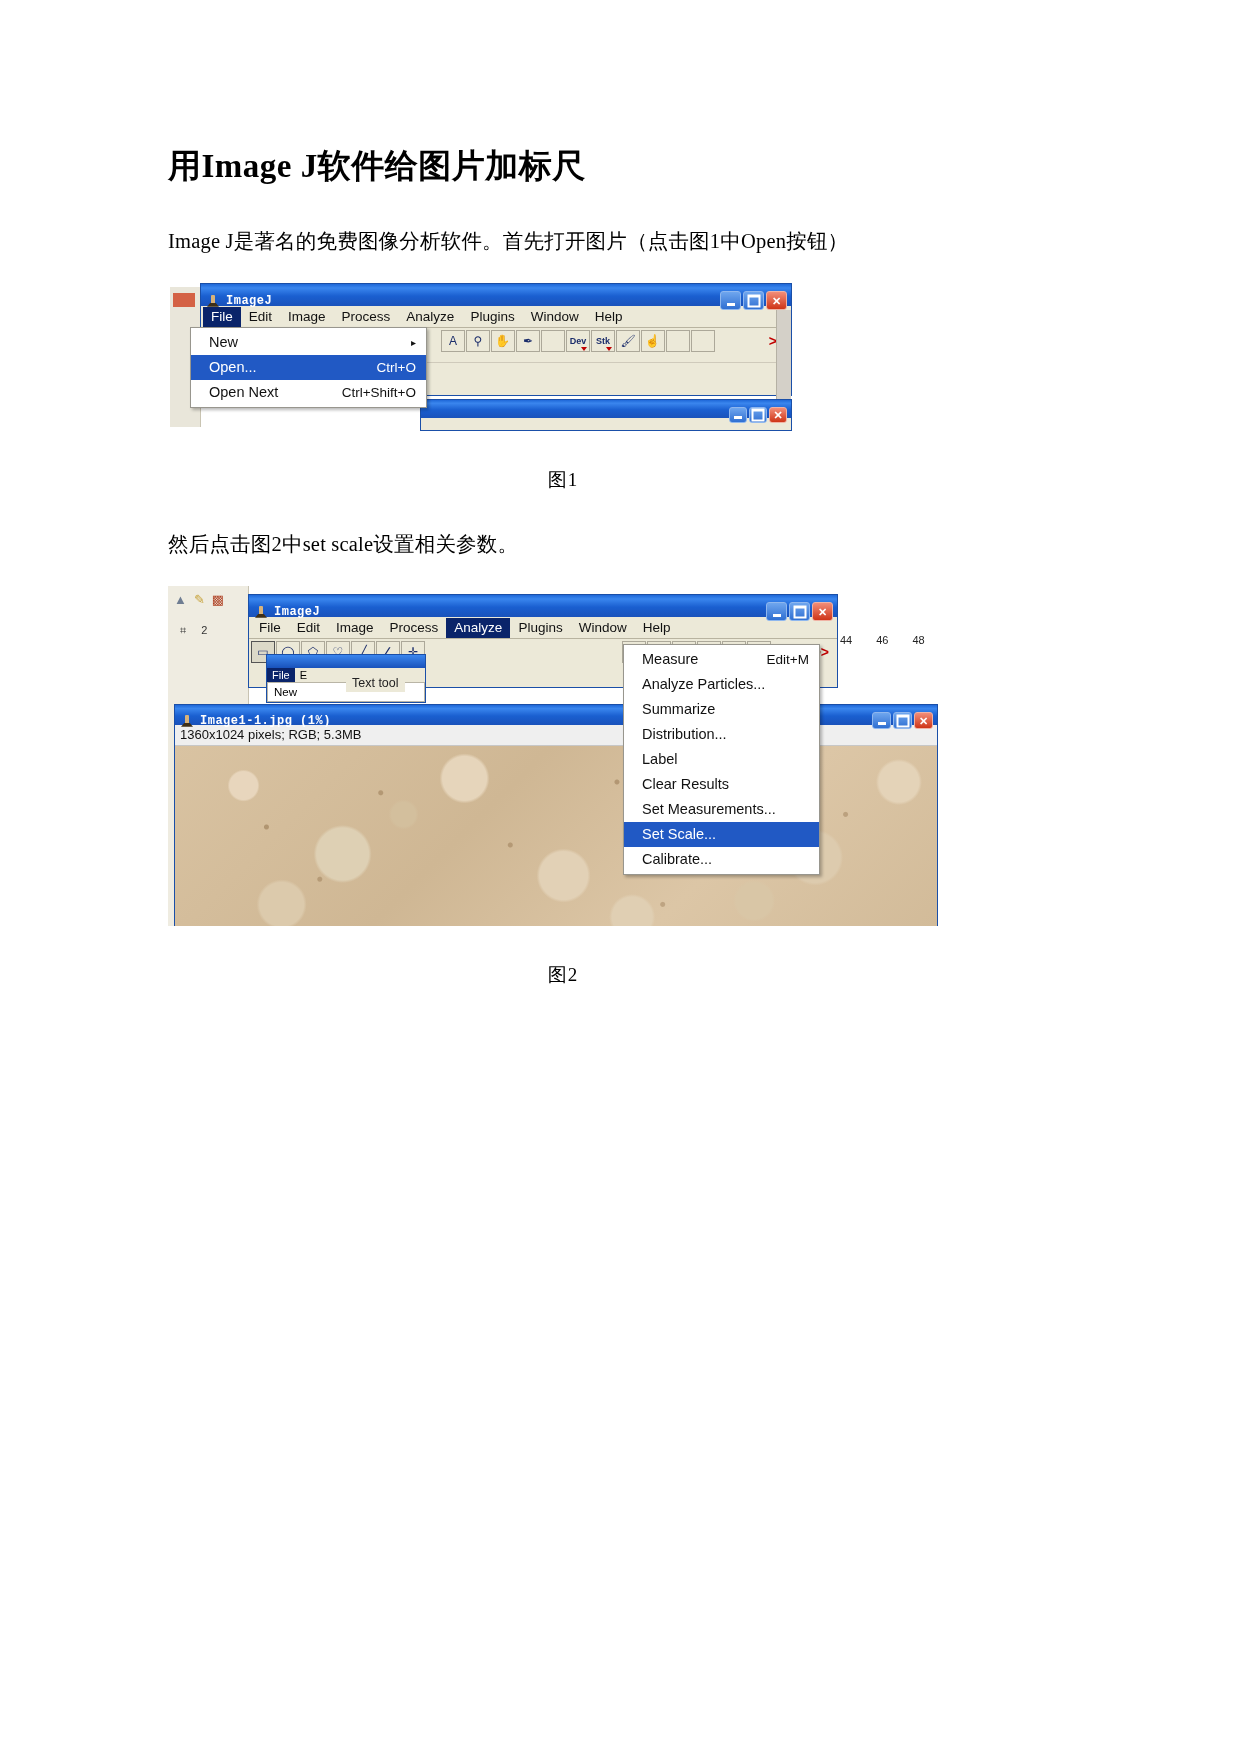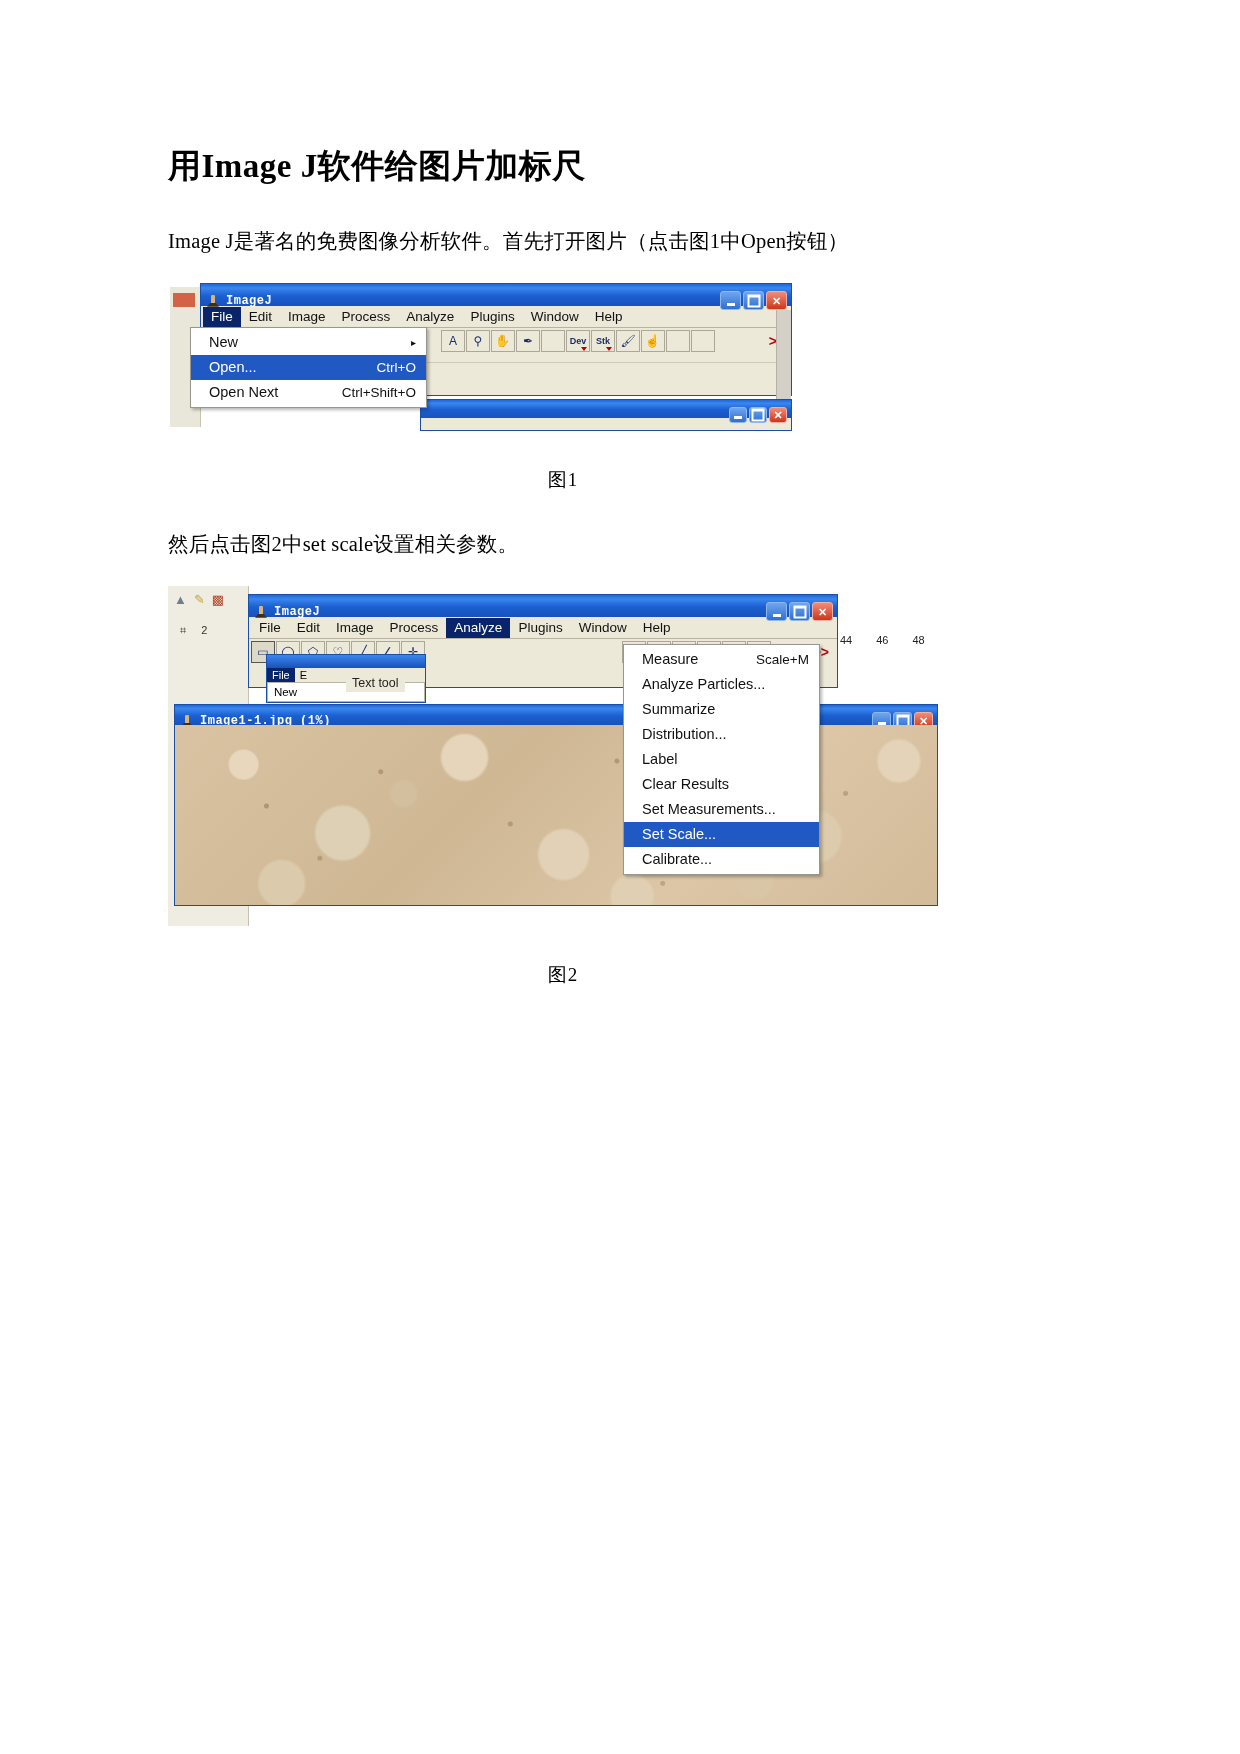--- a/index.html
+++ b/index.html
@@ -614,21 +614,21 @@
           <span>E</span>
         </div>
         <div style="background:#fff; font-family:'Liberation Sans',sans-serif; font-size:11.5px; padding:3px 6px; border:1px solid #b9b5a6;">New</div>
       </div>
 
       <div class="texttool">Text tool</div>
 
       <div class="dropdown menu-dd">
         <div class="row">
           <span class="lbl">Measure</span>
-          <span class="acc">Scale+M</span>
+          <span class="acc">Edit+M</span>
         </div>
         <div class="row">
           <span class="lbl">Analyze Particles...</span>
         </div>
         <div class="row">
           <span class="lbl">Summarize</span>
         </div>
         <div class="row">
           <span class="lbl">Distribution...</span>
         </div>
@@ -658,20 +658,21 @@
                 <span class="g"></span>
               </span>
             <span class="tb-btn max" style="width:17px;height:15px;">
                 <span class="g"></span>
               </span>
             <span class="tb-btn close" style="width:17px;height:15px;">
                 <span class="g">✕</span>
               </span>
           </span>
         </div>
+        <div class="imginfo">1360x1024 pixels; RGB; 5.3MB</div>
         <div class="canvas">
           <div class="cellfield"></div>
         </div>
       </div>
     </div>
 
     <div class="spacer-lg"></div>
     <p class="fig-caption">图2</p>
     <div class="spacer-lg"></div>
 

